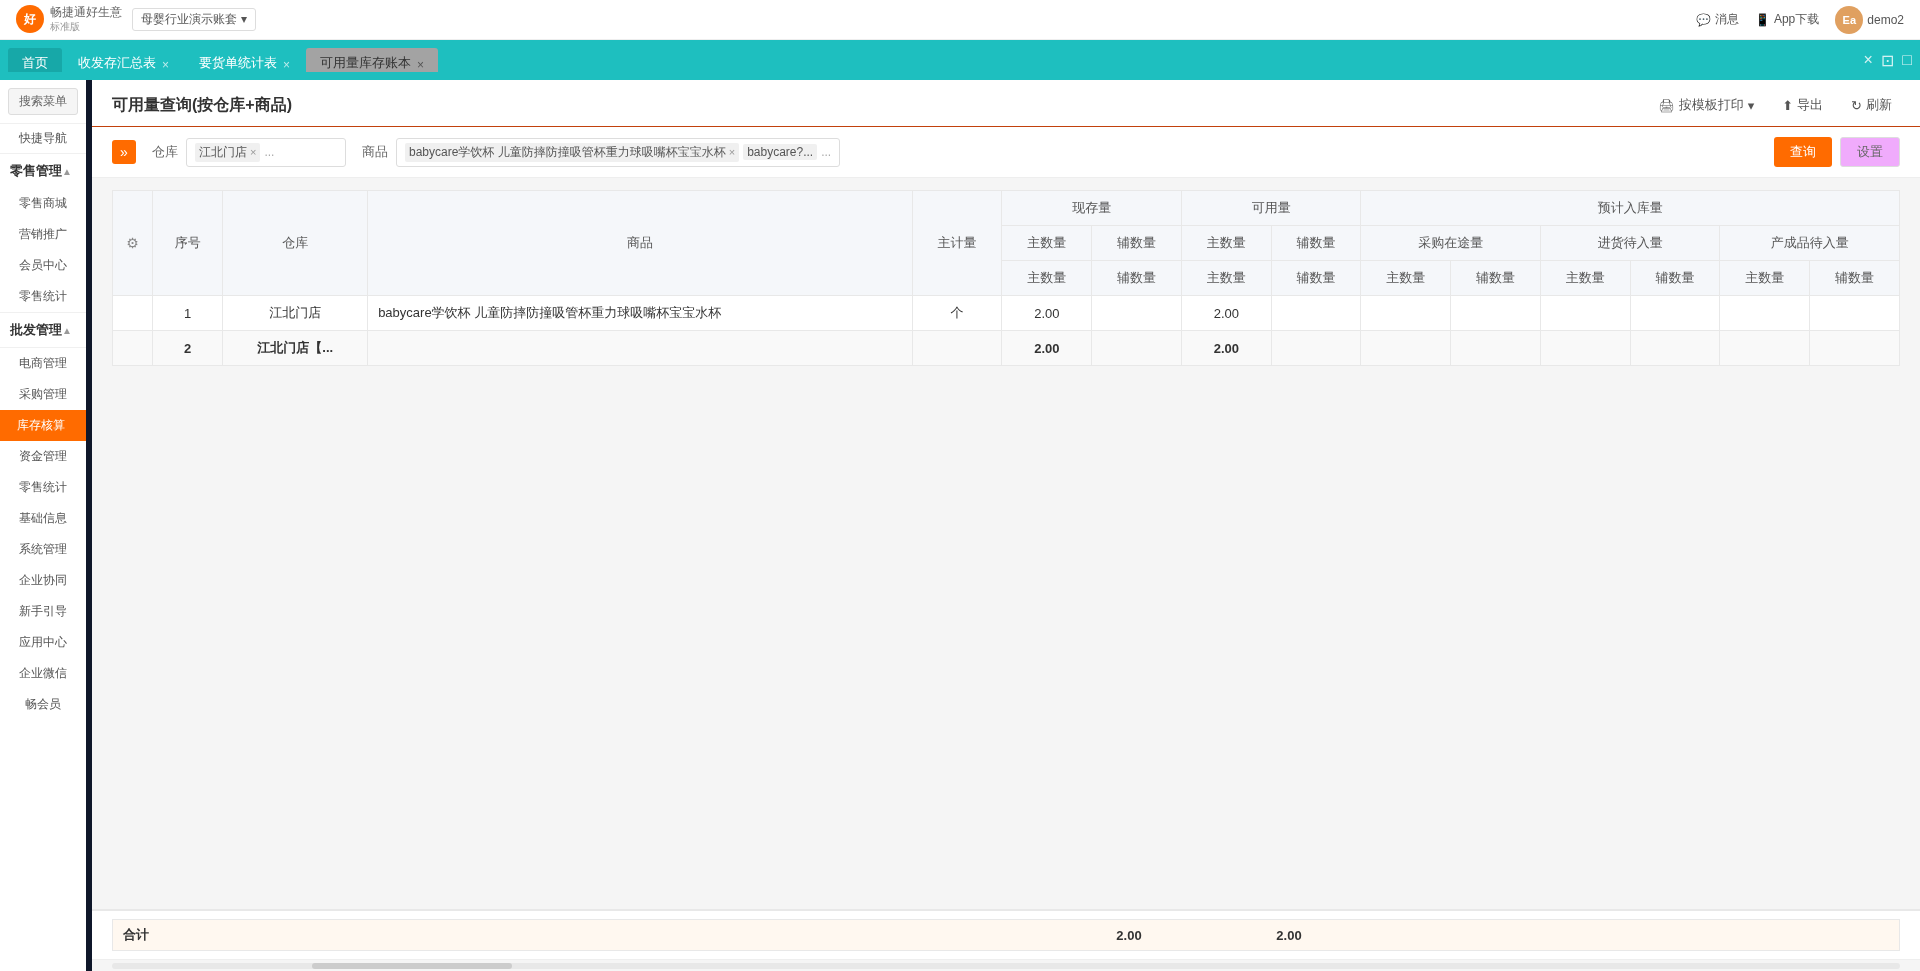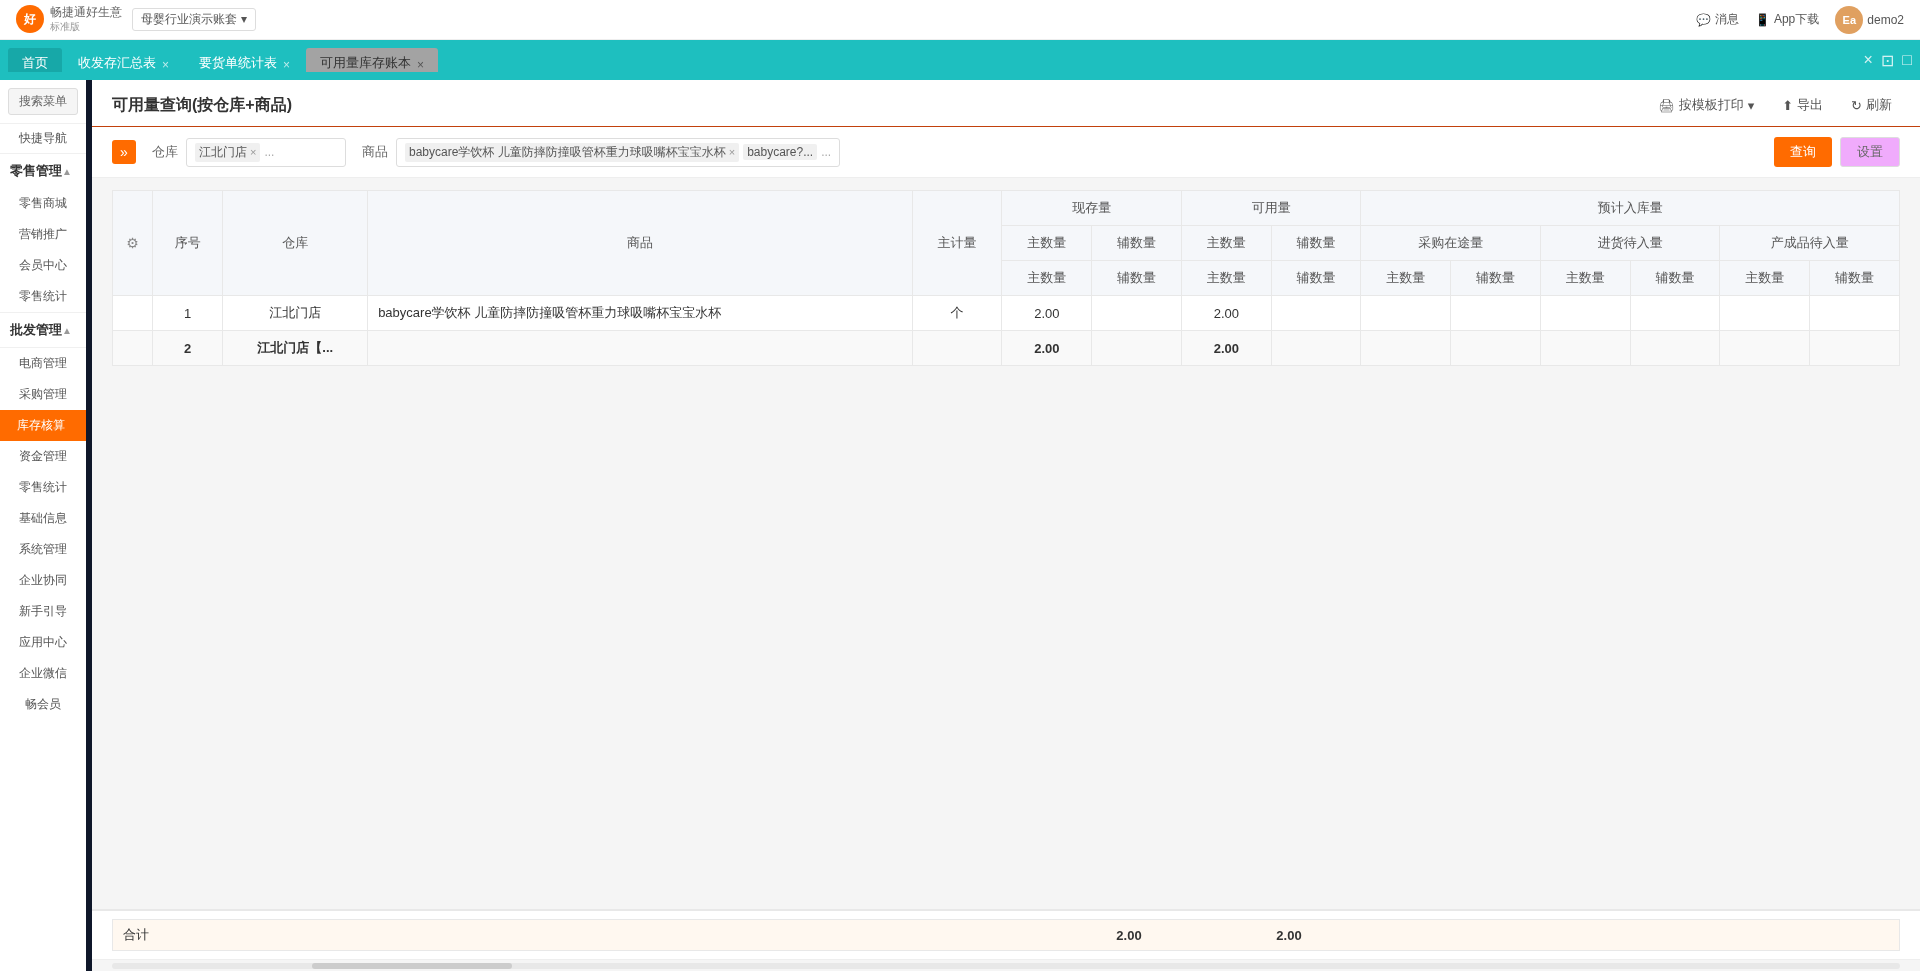--- a/index.html
+++ b/index.html
@@ -625,21 +625,21 @@
             <td></td>
             <td></td>
             <td></td>
           </tr>
         </tbody>
       </table>
     </div>
 
     <div class="table-footer">
       <div style="display:flex; width:100%; align-items:center; background:#fff8f0; border:1px solid #e8e8e8; padding:6px 10px; gap:0;">
-        <span style="margin-right:auto; font-weight:normal; font-size:13px;">合计</span>
+        <span style="margin-right:auto; font-weight:bold; font-size:13px;">合计</span>
         <span style="flex:1;"></span>
         <span style="min-width:80px; text-align:center; font-weight:bold;">2.00</span>
         <span style="min-width:80px; text-align:center;"></span>
         <span style="min-width:80px; text-align:center; font-weight:bold;">2.00</span>
         <span style="min-width:80px; text-align:center;"></span>
         <span style="min-width:80px;"></span>
         <span style="min-width:80px;"></span>
         <span style="min-width:80px;"></span>
         <span style="min-width:80px;"></span>
         <span style="min-width:80px;"></span>

